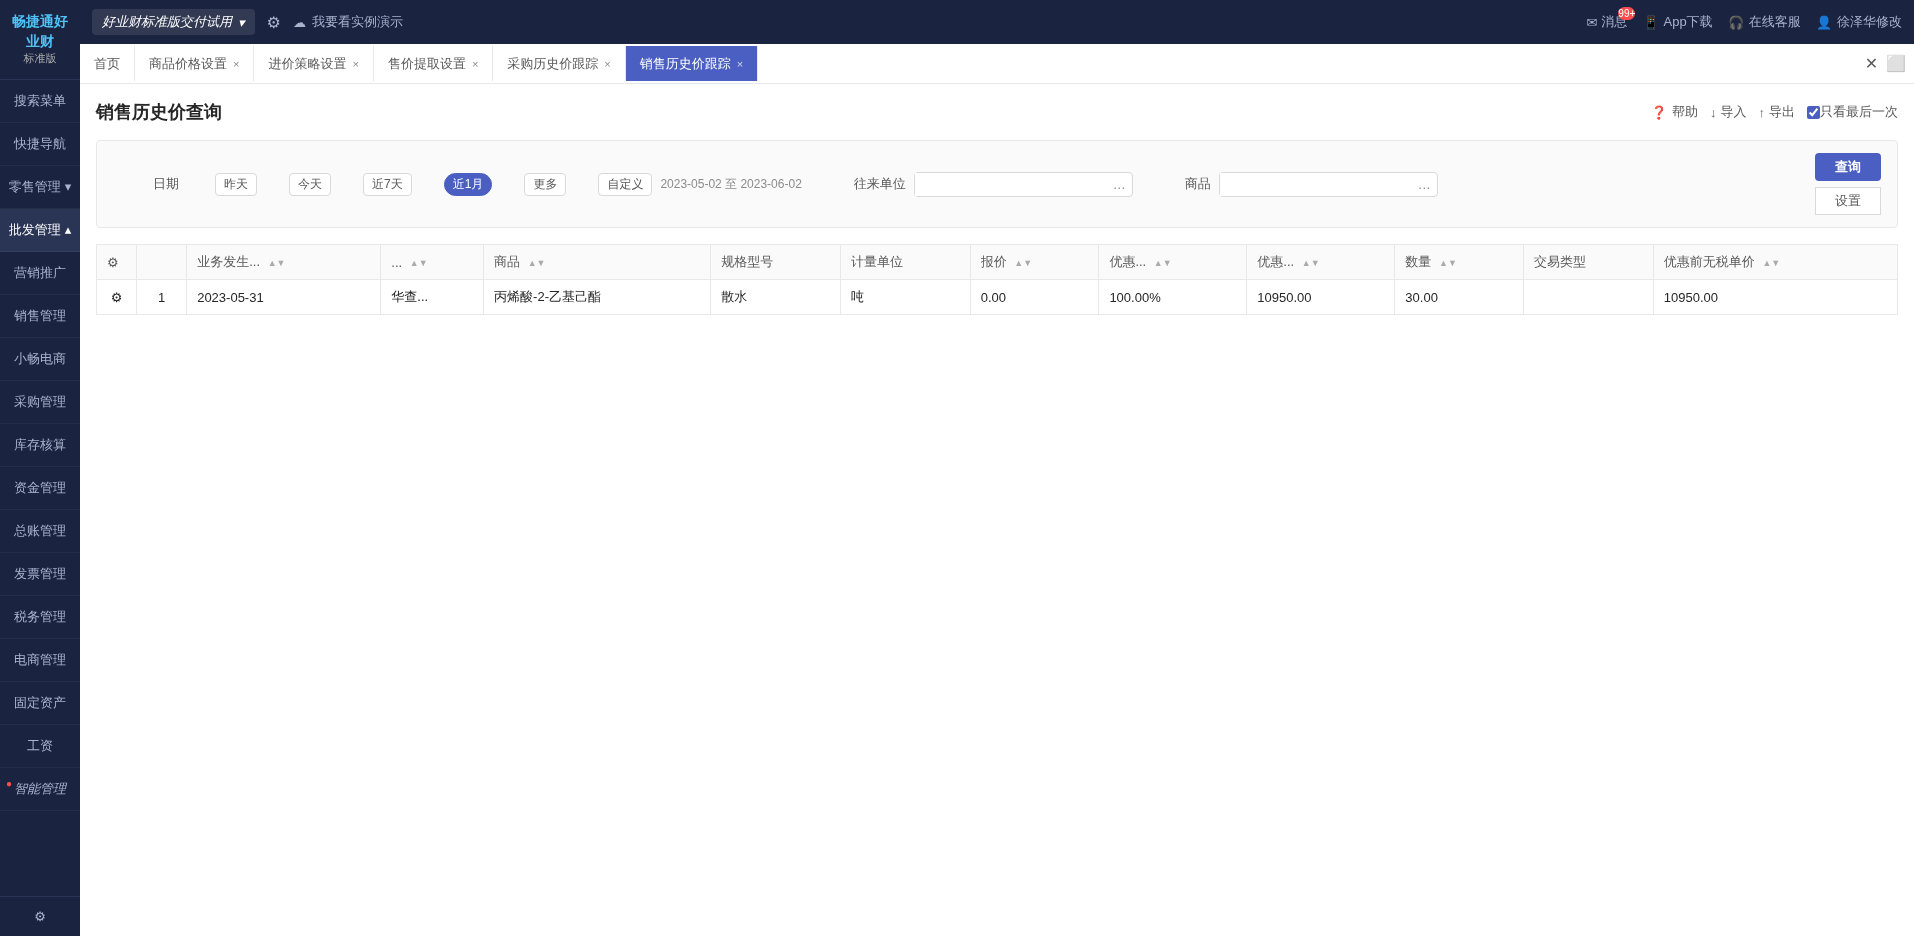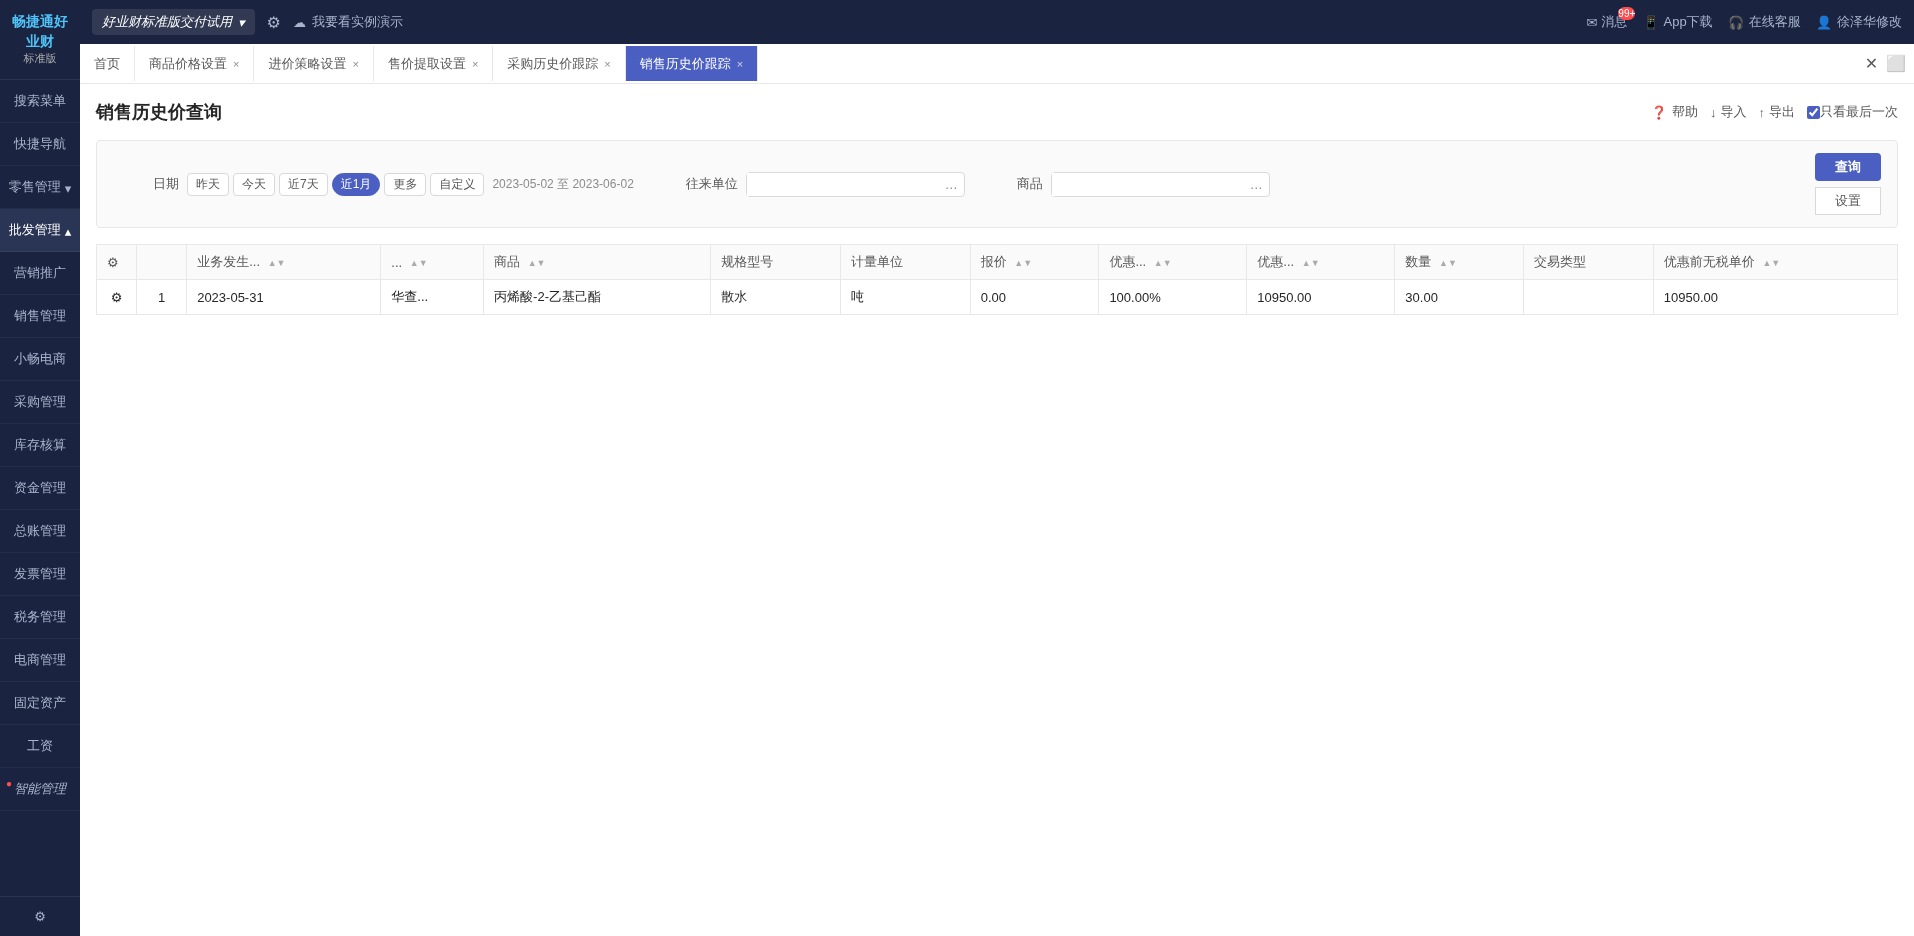--- a/index.html
+++ b/index.html
@@ -29,21 +29,21 @@
       padding: 12px 8px;
       text-align: center;
       cursor: pointer;
       font-size: 13px;
       color: #a8b4cc;
       border-bottom: 1px solid rgba(255,255,255,0.05);
       transition: background 0.2s;
     }
     .sidebar-item.has-dot { position: relative; font-style: italic; }
     .sidebar-item.has-dot::before { content: '●'; color: #ff4d4f; position: absolute; left: 6px; top: 10px; font-size: 10px; }
-    .sidebar-item.has-arrow { display: flex; align-items: flex-end; justify-content: center; gap: 4px; }
+    .sidebar-item.has-arrow { display: flex; align-items: center; justify-content: center; gap: 4px; }
     .sidebar-bottom {
       margin-top: auto;
       padding: 12px 8px;
       text-align: center;
       cursor: pointer;
       color: #a8b4cc;
       border-top: 1px solid #2a3555;
     }
 
     
@@ -228,20 +228,21 @@
       gap: 4px;
     }
     .date-btn {
       padding: 2px 8px;
       border: 1px solid #d9d9d9;
       border-radius: 4px;
       background: #fff;
       font-size: 12px;
       cursor: pointer;
       color: #595959;
+      margin-left: 28px;
     }
     .date-btn.active { background: #4a5fc1; color: #fff; border-color: #4a5fc1; border-radius: 12px; }
     .date-range {
       font-size: 12px;
       color: #8c8c8c;
     }
     .filter-input-wrap {
       display: flex;
       align-items: center;
       border: 1px solid #d9d9d9;

